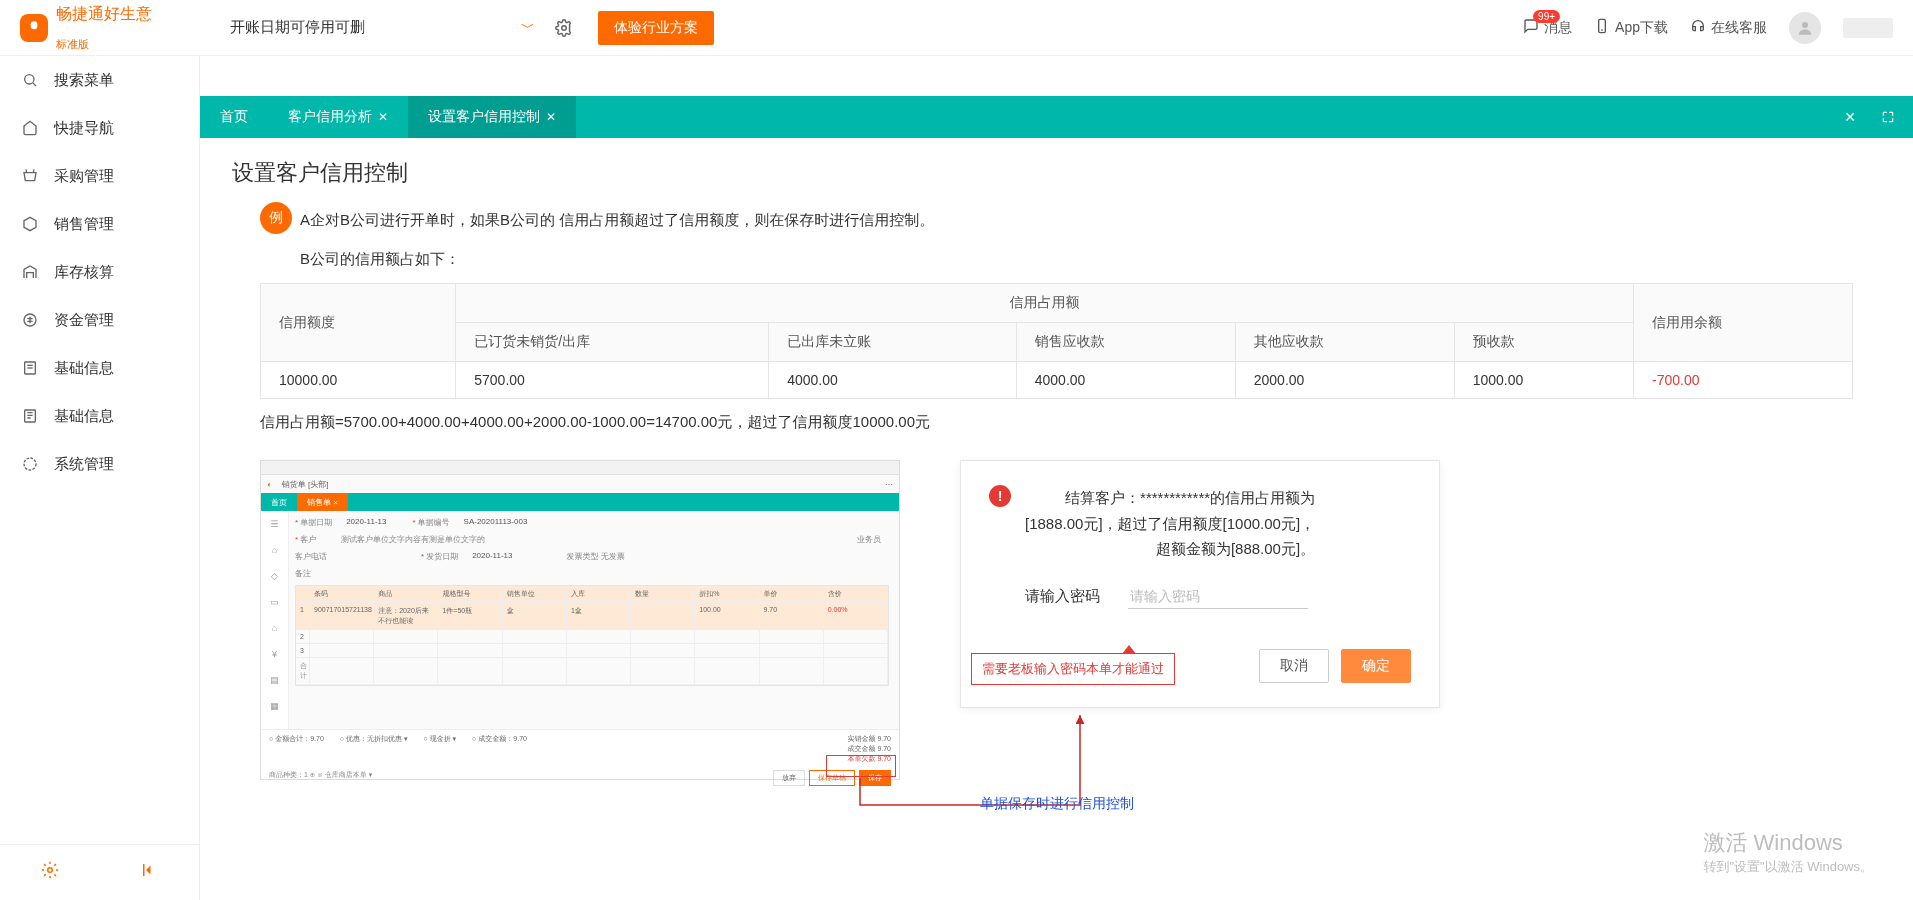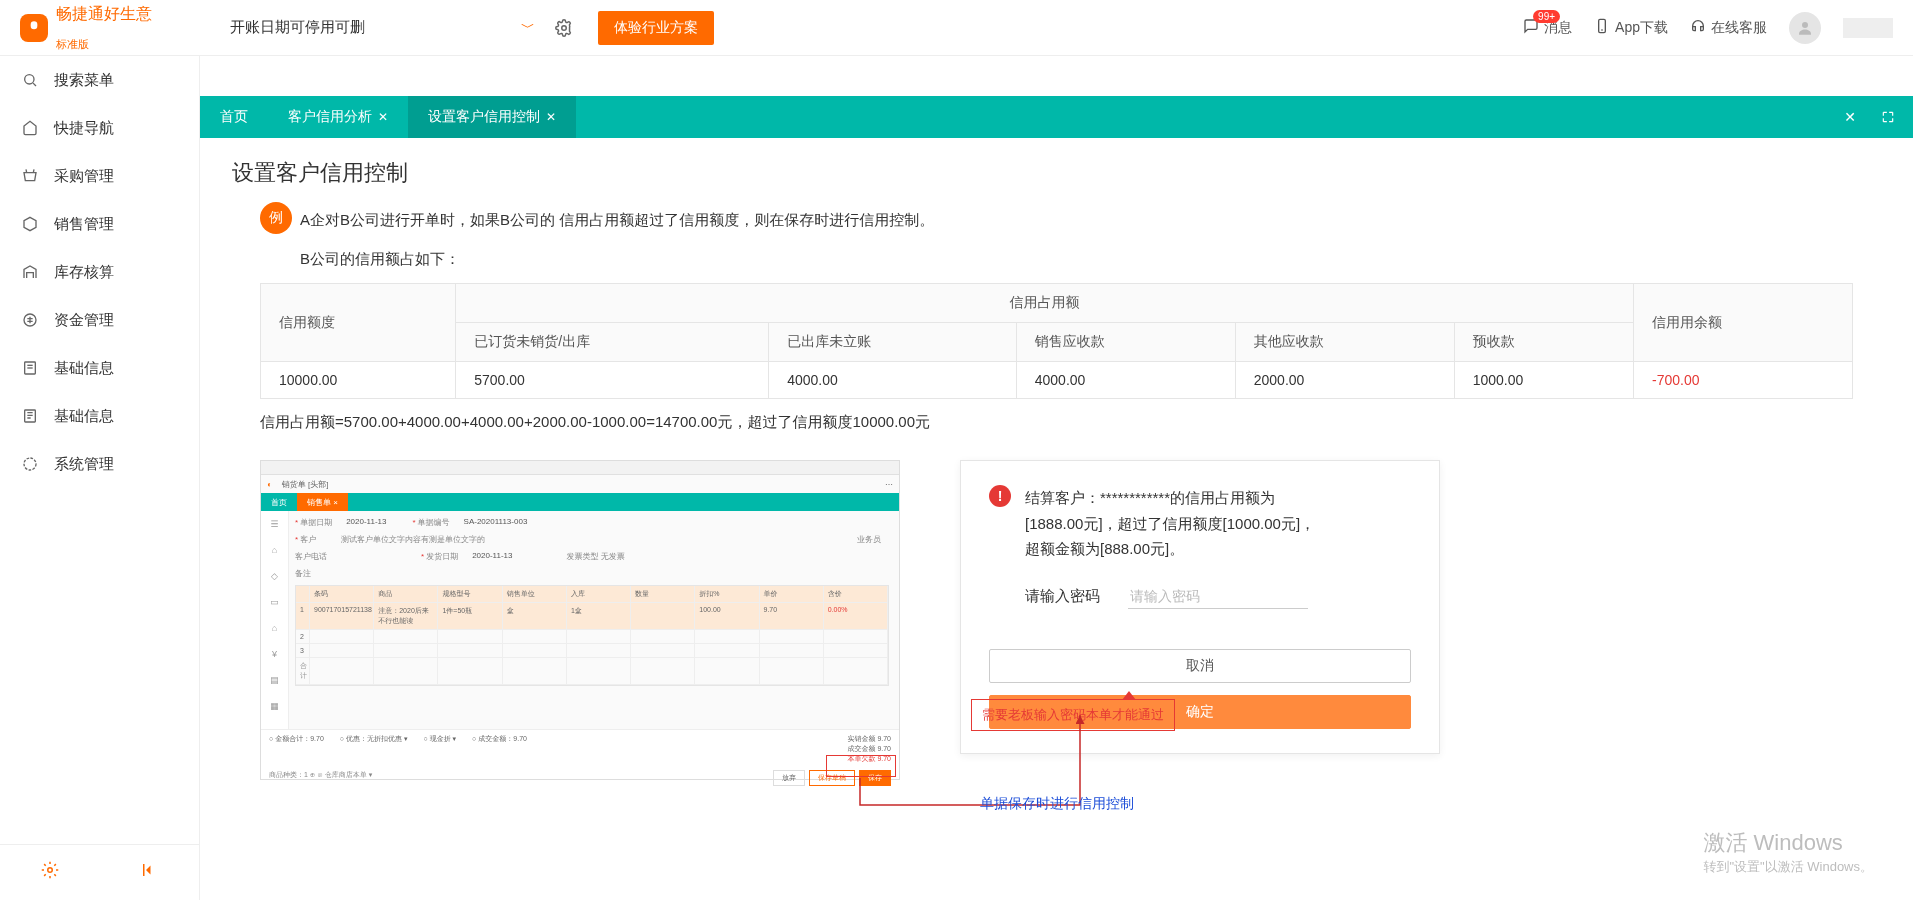--- a/index.html
+++ b/index.html
@@ -377,21 +377,21 @@
       background: #e53935;
       border-radius: 50%;
       color: #fff;
       display: flex;
       align-items: center;
       justify-content: center;
       font-weight: bold;
       flex-shrink: 0;
       font-size: 14px;
     }
-    .dlg-msg { font-size: 15px; line-height: 1.7; color: #333; }
+    .dlg-msg { font-size: 15px; line-height: 1.7; color: #333; text-align: right; }
     .dlg-pwd {
       margin-top: 22px;
       display: flex;
       align-items: center;
       margin-left: 36px;
       gap: 16px;
     }
     .dlg-pwd-label { font-size: 15px; margin-right: 12px; }
     .dlg-pwd-input {
       border: none;
@@ -417,24 +417,23 @@
       position: absolute;
       top: -9px;
       right: 38px;
       width: 0; height: 0;
       border-left: 7px solid transparent;
       border-right: 7px solid transparent;
       border-bottom: 9px solid #e53935;
     }
     .dlg-btns {
       display: flex;
-      justify-content: flex-start;
+      justify-content: flex-end;
       gap: 12px;
       margin-top: 40px;
-      flex-direction: column;
     }
     .dlg-btn {
       padding: 7px 20px;
       font-size: 14px;
       border-radius: 2px;
       cursor: pointer;
     }
     .dlg-btn.cancel { background: #fff; border: 1px solid #ccc; color: #555; }
     .dlg-btn.ok { background: #ff8a3d; border: 1px solid #ff8a3d; color: #fff; }
 

